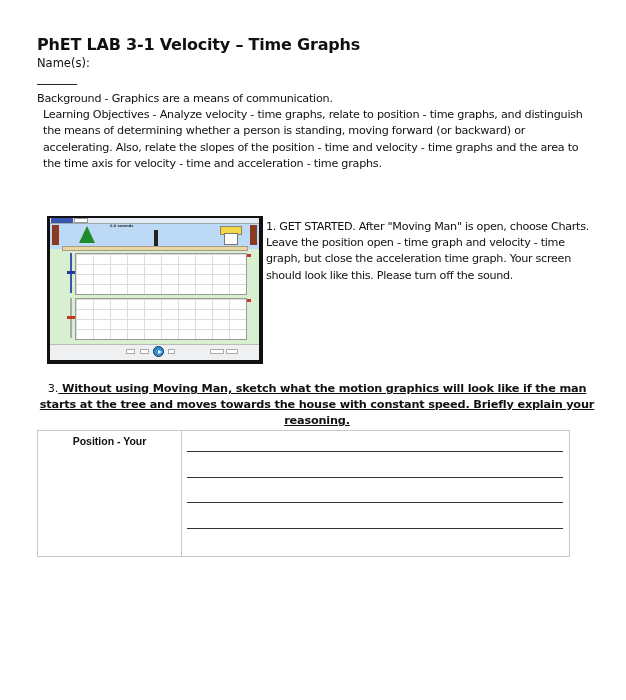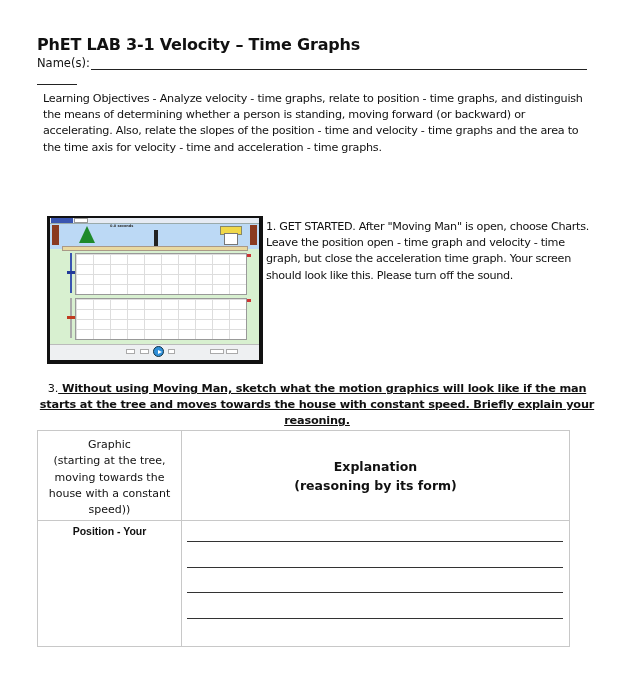--- a/index.html
+++ b/index.html
@@ -1,20 +1,20 @@
 <!DOCTYPE html>
 <html><head>
 <meta charset="utf-8">
 <style>
   html, body { margin:0; padding:0; background:#ffffff; }
   body { width:626px; height:700px; position:relative; overflow:hidden;
          font-family:"DejaVu Sans", sans-serif; color:#111; }
   .abs { position:absolute; }
   .title { left:37px; top:35px; font-size:16px; font-weight:bold; letter-spacing:-0.2px; }
-  .name-row { left:37px; top:56px; font-size:11.5px; display:flex; align-items:flex-end; width:550px; }
+  .name-row { left:37px; top:56px; font-size:11.5px; display:flex; align-items:flex-start; width:550px;flex-direction:column; }
   .name-row .line { flex:1; border-bottom:1.3px solid #222; height:12px; margin-left:1px; }
   .short-line { left:37px; top:84px; width:40px; border-bottom:1.3px solid #222; }
   .para { left:37px; top:91px; width:560px; font-size:11.2px; line-height:16.2px; letter-spacing:-0.25px; }
   .para p { margin:0; }
   .indent { padding-left:6px; }
   
   .sim { left:47px; top:216px; width:216px; height:148px; background:#111; }
   .sim .inner { position:absolute; left:3px; top:2px; width:209px; height:142px; background:#d8f0d0; overflow:hidden; }
   .sim .titlebar { position:absolute; left:0; top:0; width:209px; height:5px; background:#e6ebf3; border-bottom:1px solid #9aa; }
   .sim .tab1 { position:absolute; left:1px; top:0; width:22px; height:5px; background:#3a55b0; }
@@ -61,20 +61,21 @@
 
 <div class="abs title">PhET LAB 3-1 Velocity – Time Graphs</div>
 
 <div class="abs name-row">
   <span>Name(s):</span>
   <span class="line"></span>
 </div>
 <div class="abs short-line"></div>
 
 <div class="abs para">
+  <p>Background - Graphics are a means of communication.</p>
   <p class="indent">Learning Objectives - Analyze velocity - time graphs, relate to position - time graphs, and distinguish the means of determining whether a person is standing, moving forward (or backward) or accelerating.  Also, relate the slopes of the position - time and velocity - time graphs and the area to the time axis for velocity - time and acceleration - time graphs.</p>
 </div>
 
 <div class="abs sim">
   <div class="inner">
     <div class="titlebar"></div>
     <div class="tab1"></div>
     <div class="tab2"></div>
     <div class="sky"></div>
     <div class="brick" style="left:2px"></div>
@@ -106,33 +107,20 @@
 <div class="abs steps">
   <p>1. GET STARTED.  After "Moving Man" is open, choose Charts.  Leave the position open - time graph and velocity - time graph, but close the acceleration time graph.  Your screen should look like this.  Please turn off the sound.</p>
 </div>
 
 <div class="abs q3">
   <span style="font-weight:normal">3.</span><span class="u"> Without using Moving Man, sketch what the motion graphics will look like if the man starts at the tree and moves towards the house with constant speed.  Briefly explain your reasoning.</span>
 </div>
 
 <table class="tbl">
   <tbody>
-      <tr>
-    <td class="col1 hdr1">
-      <div>Graphic</div>
-      <div>(starting at the tree,</div>
-      <div>moving towards the</div>
-      <div>house with a constant</div>
-      <div>speed))</div>
-    </td>
-    <td class="hdr2">
-      <div>Explanation</div>
-      <div>(reasoning by its form)</div>
-    </td>
-  </tr>
   <tr class="row1">
     <td class="col1 pt">
       <span>Position - Your</span>
     </td>
     <td>
       <div class="answer-line"></div>
       <div class="answer-line"></div>
       <div class="answer-line"></div>
       <div class="answer-line"></div>
     </td>

